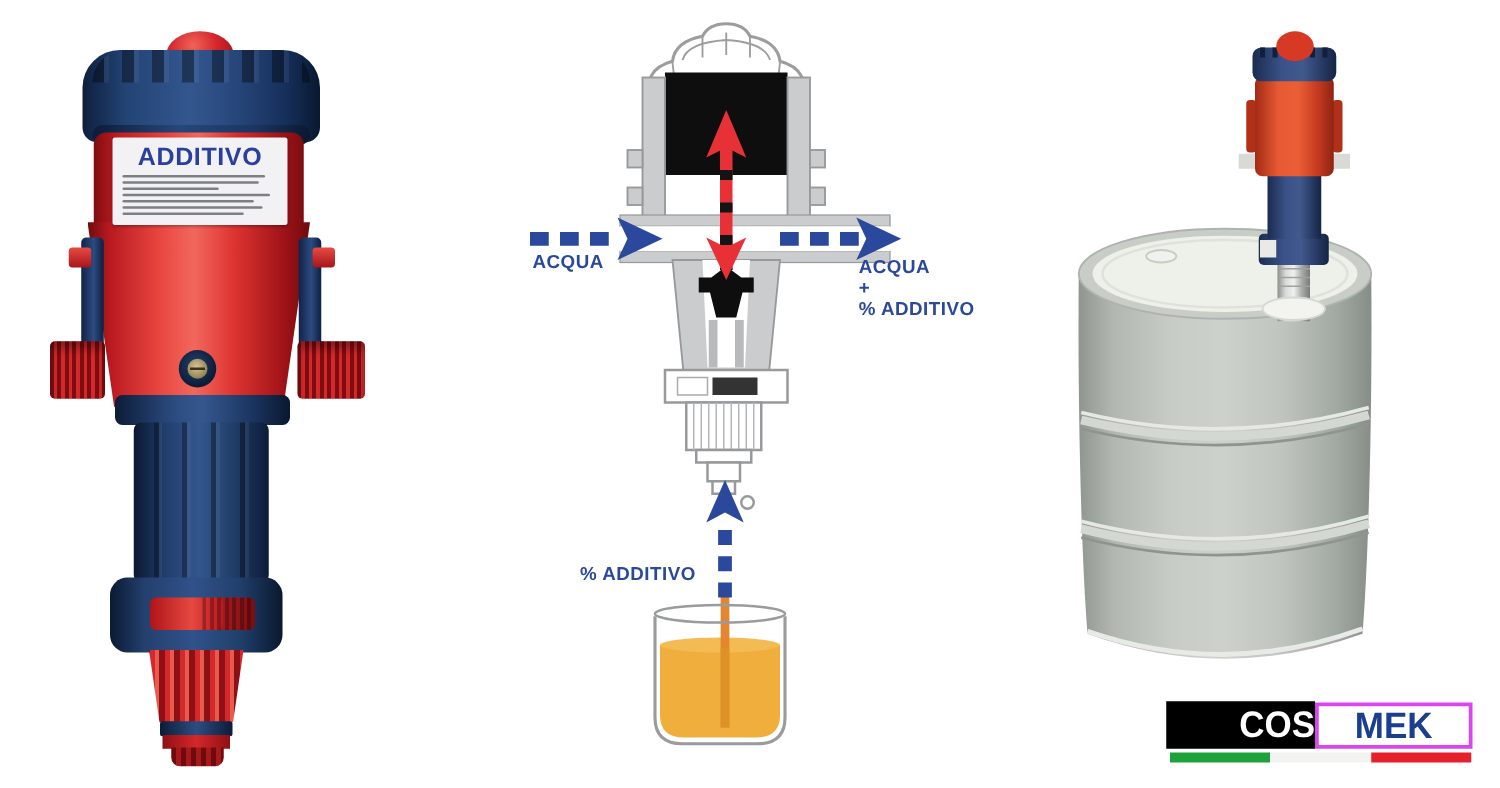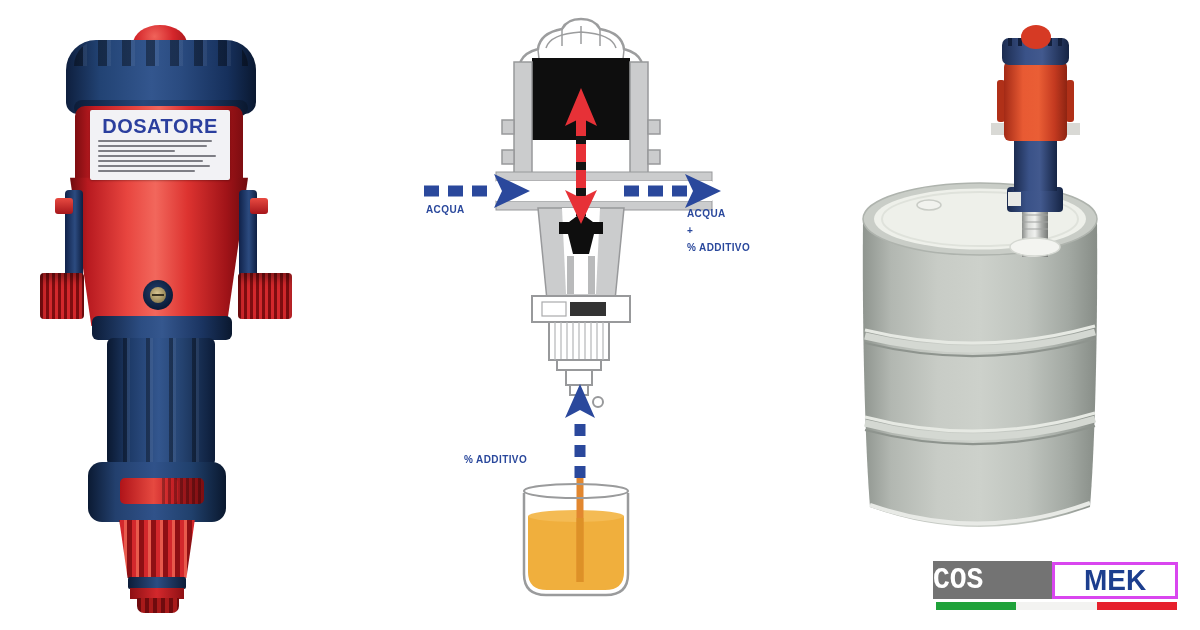--- a/index.html
+++ b/index.html
@@ -54,29 +54,29 @@
     clip-path:polygon(5% 0,95% 0,85% 100%,15% 100%);
     background:repeating-linear-gradient(90deg,#8e1014 0 5px,#d3282c 5px 9px,#e85a4c 9px 12px);}
   .lp-band-navy{left:100px;top:557px;width:58px;height:12px;border-radius:2px;
     background:linear-gradient(90deg,#0c1c38,#2c4d82 50%,#0c1c38);}
   .lp-band-red{left:102px;top:568px;width:54px;height:11px;background:linear-gradient(90deg,#8e1014,#d3282c 50%,#8e1014);}
   .lp-nozzle{left:109px;top:578px;width:42px;height:15px;border-radius:0 0 7px 7px;
     background:repeating-linear-gradient(90deg,#6f0b0e 0 4px,#a81a1a 4px 8px);}
 
   
   #diagram-svg{left:410px;top:10px;}
-  .dg-label{color:#2a489c;font-weight:bold;font-size:10px;letter-spacing:.4px;line-height:17px;}
+  .dg-label{color:#2a489c;font-weight:bold;font-size:15px;letter-spacing:.4px;line-height:17px;}
 
   
   #drum-svg{left:840px;top:15px;}
 
   
   #logo{left:933px;top:556px;width:247px;height:58px;}
-  .logo-blue-box{left:0;top:5px;width:119px;height:38px;background:#737373;
-    display:flex;align-items:center;justify-content:flex-start;font-family:Liberation Mono, monospace;}
+  .logo-blue-box{left:0;top:5px;width:119px;height:38px;background:#000000;
+    display:flex;align-items:center;justify-content:flex-end;}
   .logo-white-box{left:119px;top:6px;width:126px;height:37px;background:#fff;border:3px solid #d946ef;
     box-sizing:border-box;display:flex;align-items:center;justify-content:center;}
   .logo-text{font-size:28px;font-weight:bold;letter-spacing:0;transform:scaleY(1.05);}
   .logo-cos{color:#ffffff;}
   .logo-mek{color:#1c3e8e;}
   .logo-flag{left:3px;top:46px;width:241px;height:8px;display:flex;}
   .logo-flag span{flex:1;}
   .flag-green{background:#1fa23a;}
   .flag-white{background:#f3f3f1;}
   .flag-red{background:#e6202b;}
@@ -87,21 +87,21 @@
 <div class="canvas">
 
   <div class="abs" id="left-pump">
     <div class="abs lp-knob"></div>
     <div class="abs lp-cap"></div>
     <div class="abs lp-cap-teeth"></div>
     <div class="abs lp-cap-rim"></div>
     <div class="abs lp-body-upper"></div>
     <div class="abs lp-body-lower"></div>
     <div class="abs lp-label">
-      <div class="lp-label-title">DOSATORE</div>
+      <div class="lp-label-title">ADDITIVO</div>
       <div class="lp-spec">
         <div style="width:92%"></div>
         <div style="width:88%"></div>
         <div style="width:62%"></div>
         <div style="width:95%"></div>
         <div style="width:85%"></div>
         <div style="width:90%"></div>
         <div style="width:78%"></div>
       </div>
     </div>

